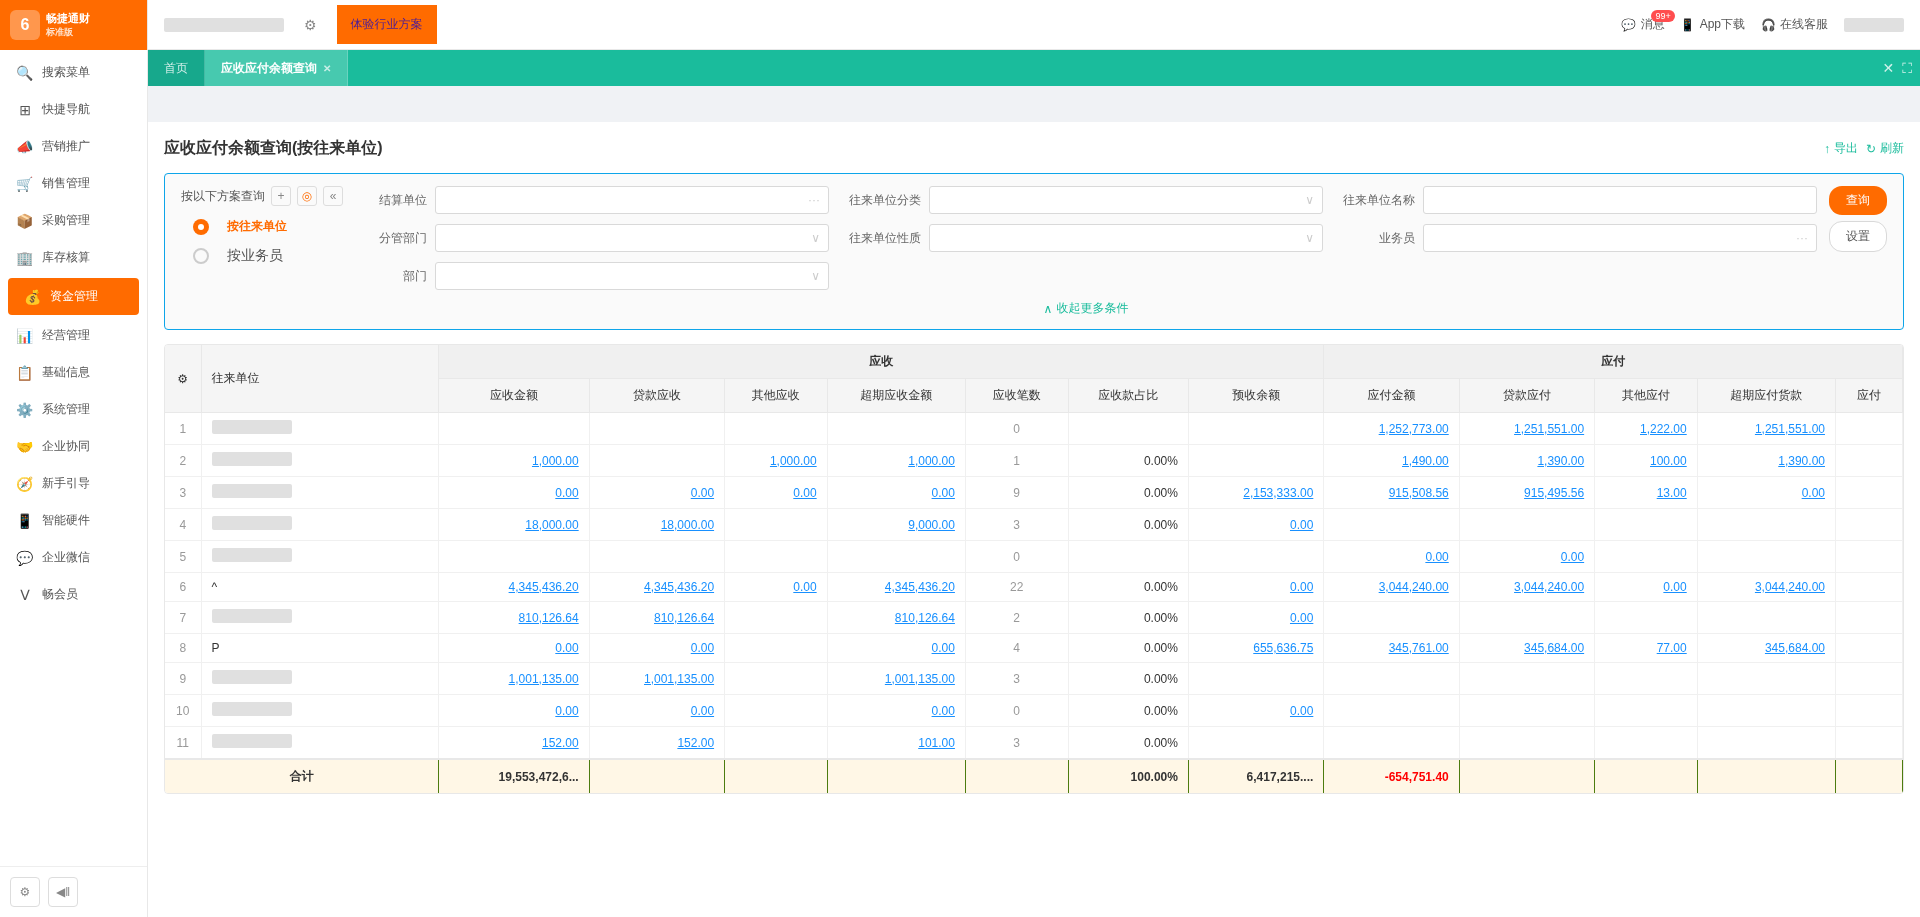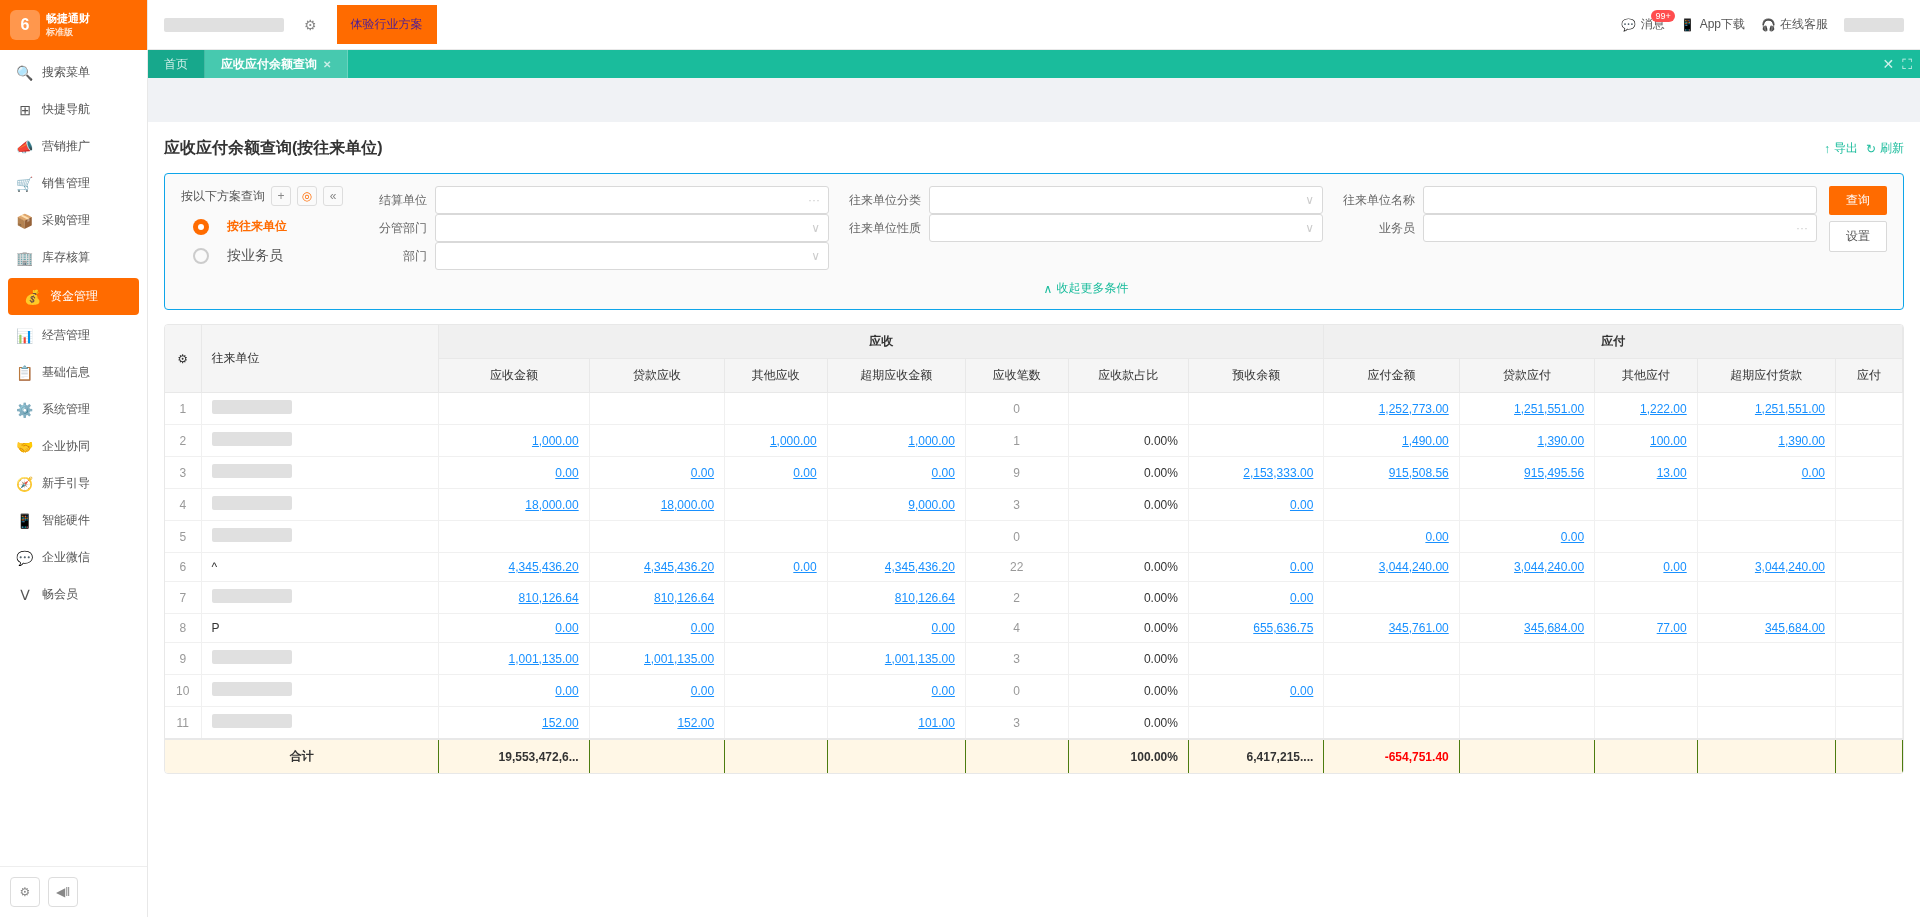--- a/index.html
+++ b/index.html
@@ -53,21 +53,21 @@
     .topbar-right { margin-left: auto; display: flex; align-items: center; gap: 16px; }
     .topbar-icon-btn { display: flex; align-items: center; gap: 4px; color: #555; cursor: pointer; font-size: 12px; position: relative; }
     .badge {
       position: absolute; top: -6px; right: -10px; background: #ff4d4f; color: white;
       border-radius: 10px; padding: 1px 4px; font-size: 9px; min-width: 16px; text-align: center;
     }
     .user-info { color: #555; font-size: 12px; }
 
     
     .tabbar {
-      position: fixed; left: 148px; top: 50px; right: 0; height: 28px;
+      position: fixed; left: 148px; top: 50px; right: 0; height: 36px;
       background: #1abc9c; display: flex; align-items: stretch; z-index: 98;
     }
     .tab {
       display: flex; align-items: center; padding: 0 16px; cursor: pointer;
       font-size: 12px; color: rgba(255,255,255,0.8); gap: 6px; border-right: 1px solid rgba(255,255,255,0.2);
     }
     .tab.active { background: rgba(255,255,255,0.2); color: white; font-weight: bold; }
     .tab-home { background: rgba(0,0,0,0.1); }
     .tab-close { font-size: 10px; color: rgba(255,255,255,0.7); cursor: pointer; }
     .tabbar-right { margin-left: auto; display: flex; align-items: center; padding-right: 8px; gap: 8px; }
@@ -85,21 +85,21 @@
     .page-title { font-size: 16px; font-weight: bold; color: #333; }
     .page-actions { display: flex; gap: 8px; }
     .page-action-btn { color: #1abc9c; cursor: pointer; font-size: 12px; display: flex; align-items: center; gap: 4px; }
 
     
     .filter-area { background: #fafafa; border: 1px solid #0ea5e9; border-radius: 4px; padding: 12px 16px; margin-bottom: 14px; }
     .filter-add-btn { width: 20px; height: 20px; border: 1px solid #ddd; border-radius: 3px; display: flex; align-items: center; justify-content: center; cursor: pointer; color: #888; font-size: 12px; }
     .filter-scheme-btn { width: 20px; height: 20px; border: 1px solid #ddd; border-radius: 3px; display: flex; align-items: center; justify-content: center; cursor: pointer; color: #ff6b00; font-size: 12px; }
     
     .filter-collapse { display: flex; align-items: center; justify-content: center; gap: 4px; color: #1abc9c; cursor: pointer; font-size: 12px; margin-top: 10px; }
-    .query-btn { padding: 6px 16px; border-radius: 2px; border: none; cursor: pointer; font-size: 12px; text-align: center; }
+    .query-btn { padding: 6px 16px; border-radius: 13px; border: none; cursor: pointer; font-size: 12px; text-align: center; }
     .query-btn-primary { background: #ff6b00; color: white; }
     .query-btn-secondary { background: white; border: 1px solid #d9d9d9; color: #555; }
     .scheme-option { display: flex; align-items: center; gap: 18px; cursor: pointer; padding: 4px 8px; }
 
     
     .table-container { border: 1px solid #e8e8e8; border-radius: 4px; overflow: auto; }
     .data-table { width: 100%; border-collapse: collapse; font-size: 12px; min-width: 1600px; }
     .data-table thead th {
       background: #f5f5f5; padding: 8px 10px; border-bottom: 1px solid #e8e8e8;
       border-right: 1px solid #e8e8e8; text-align: center; color: #333; font-weight: normal; white-space: nowrap;
@@ -282,21 +282,21 @@
               <span style="font-size:12px; color:#ff6b00; font-weight:bold;">按往来单位</span>
             </div>
             <div class="scheme-option" style="margin-top:4px;">
               <div style="width:16px; height:16px; border-radius:50%; border:2px solid #ccc;"></div>
               <span style="font-size:14px; color:#555;">按业务员</span>
             </div>
           </div>
         </div>
 
         <div style="flex:1;">
-          <div style="display:grid; grid-template-columns:1fr 1fr 1fr; gap:0 20px; margin-bottom:8px;">
+          <div style="display:grid; grid-template-columns:1fr 1fr 1fr; gap:10px 20px; margin-bottom:8px;">
 
             <div class="filter-field">
               <span class="filter-field-label">结算单位</span>
               <div class="filter-field-control">
                 <span></span>
                 <span style="color:#ccc;">···</span>
               </div>
             </div>
             <div class="filter-field">
               <span class="filter-field-label">往来单位分类</span>

